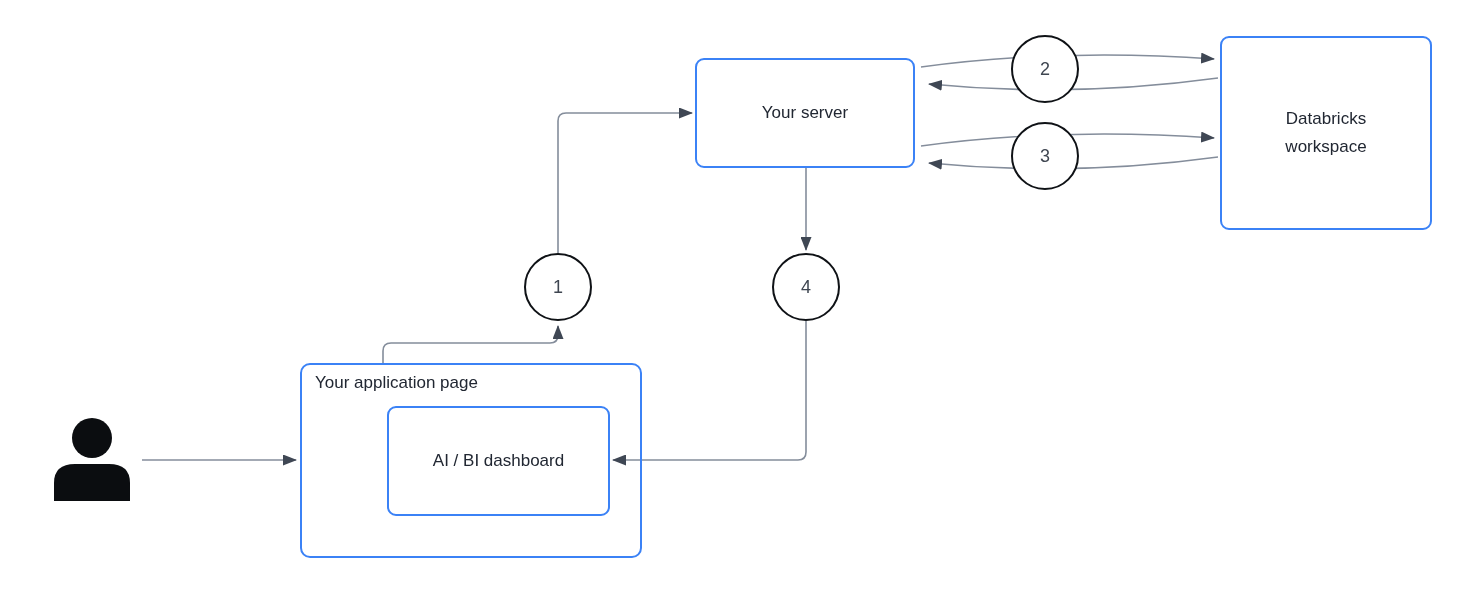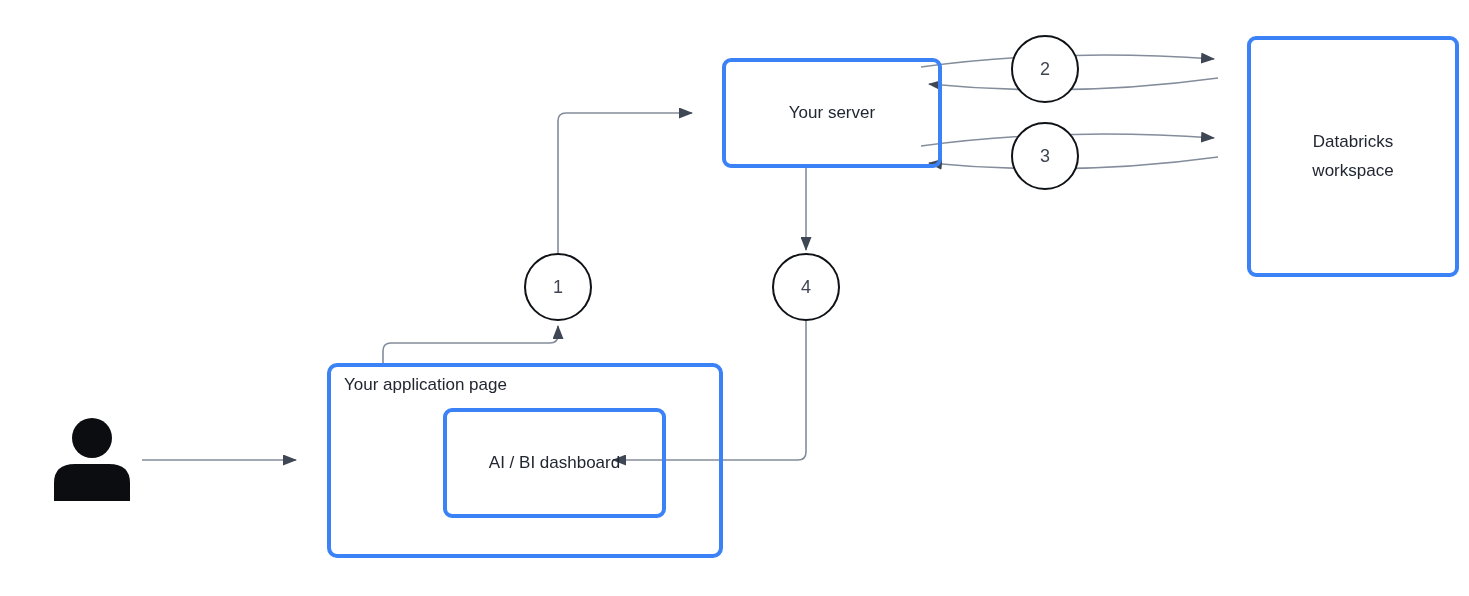--- a/index.html
+++ b/index.html
@@ -22,38 +22,37 @@
     width: 1469px;
     height: 596px;
   }
   .wires path.conn {
     fill: none;
     stroke: #848d9b;
     stroke-width: 1.6;
   }
   .box {
     position: absolute;
-    border: 4px solid #3b82f6;
+    border: 2px solid #3b82f6;
     border-radius: 10px;
     background: transparent;
     box-sizing: border-box;
     color: #212732;
     font-size: 17px;
-    margin-left: 27px;
   }
   .box-center {
     display: flex;
     align-items: center;
     justify-content: center;
     text-align: center;
   }
   .app-page-box {
     left: 300px;
     top: 363px;
-    width: 396px;
+    width: 342px;
     height: 195px;
   }
   .app-page-label {
     position: absolute;
     left: 13px;
     top: 8px;
     font-size: 17px;
     color: #212732;
     white-space: nowrap;
   }
@@ -69,21 +68,21 @@
     left: 695px;
     top: 58px;
     width: 220px;
     height: 110px;
     border-radius: 9px;
   }
   .databricks-box {
     left: 1220px;
     top: 36px;
     width: 212px;
-    height: 241px;
+    height: 194px;
     border-radius: 9px;
   }
   .databricks-box .wrap-label {
     max-width: 125px;
     line-height: 1.65;
   }
   .step-circle {
     position: absolute;
     width: 68px;
     height: 68px;

